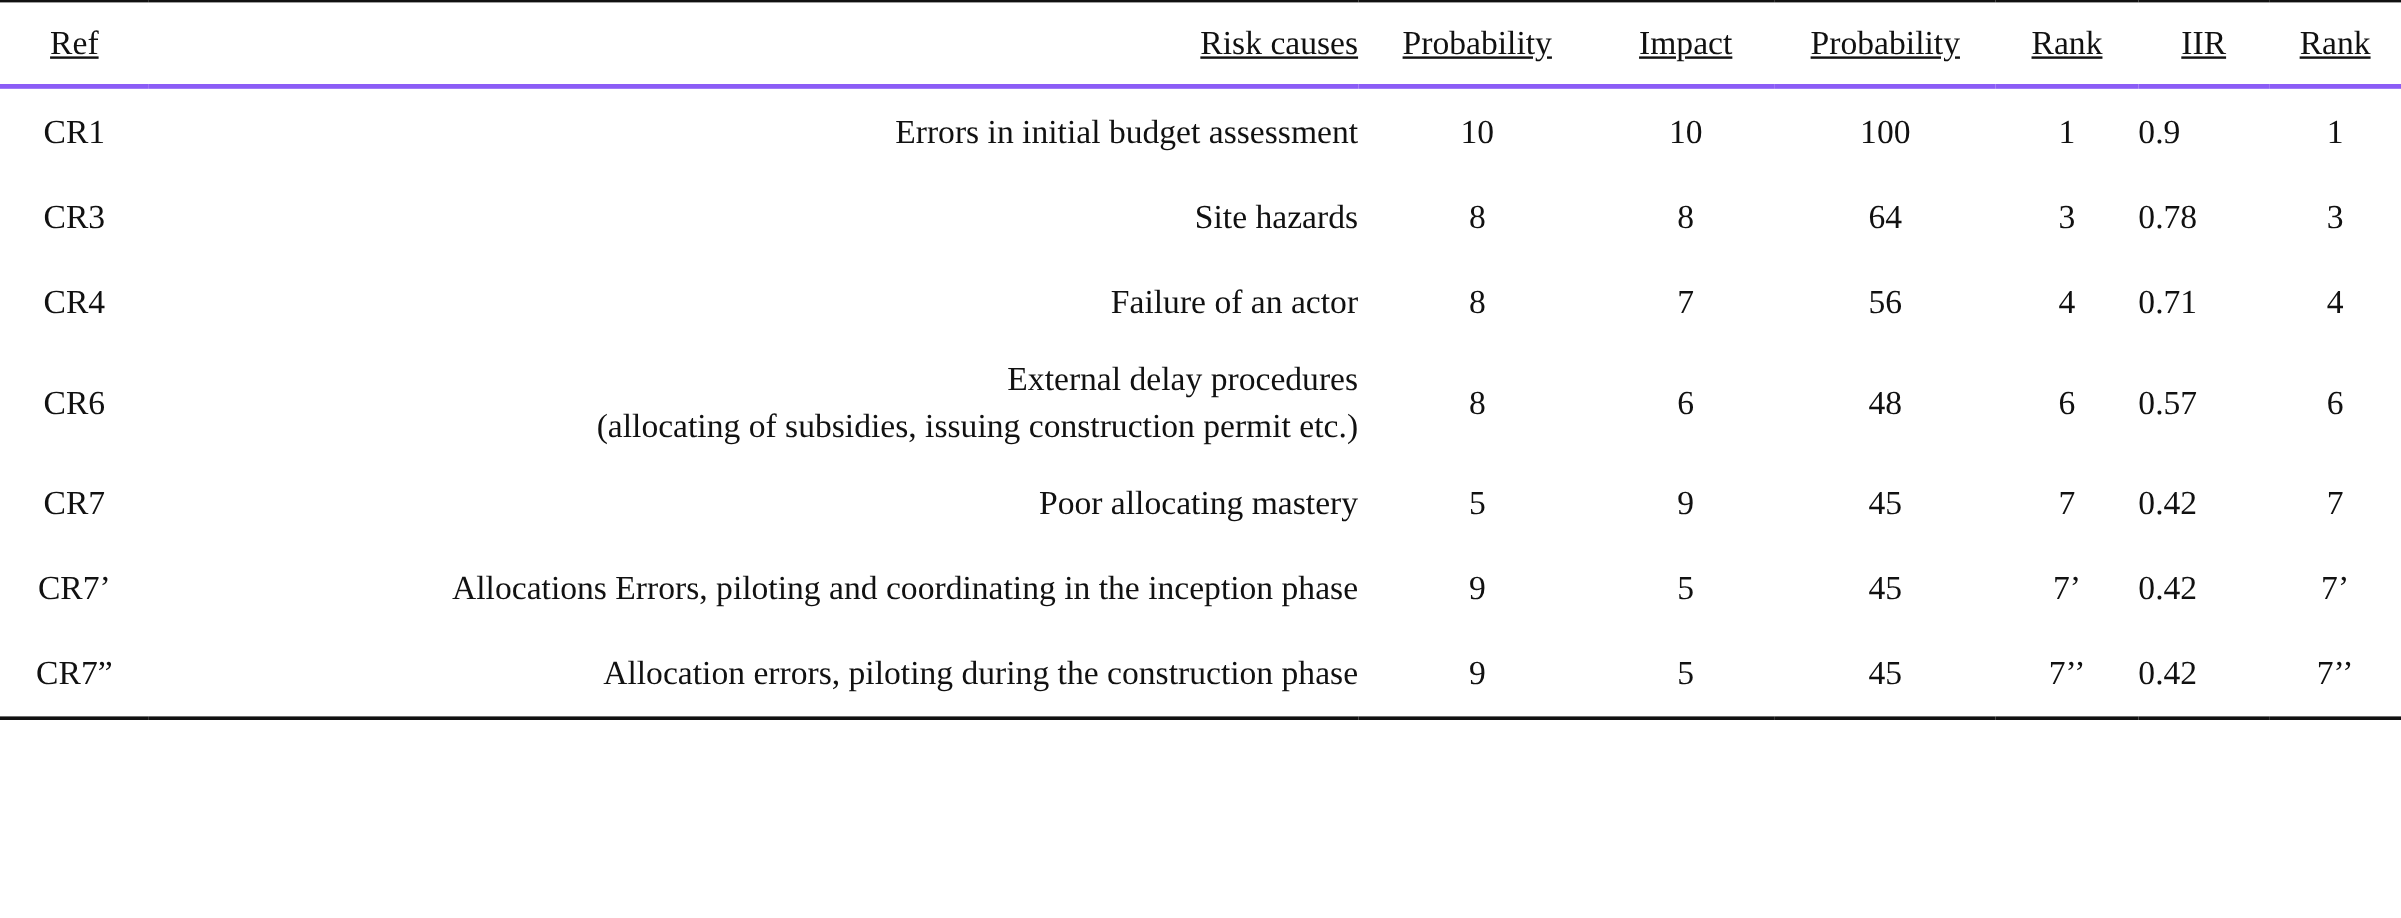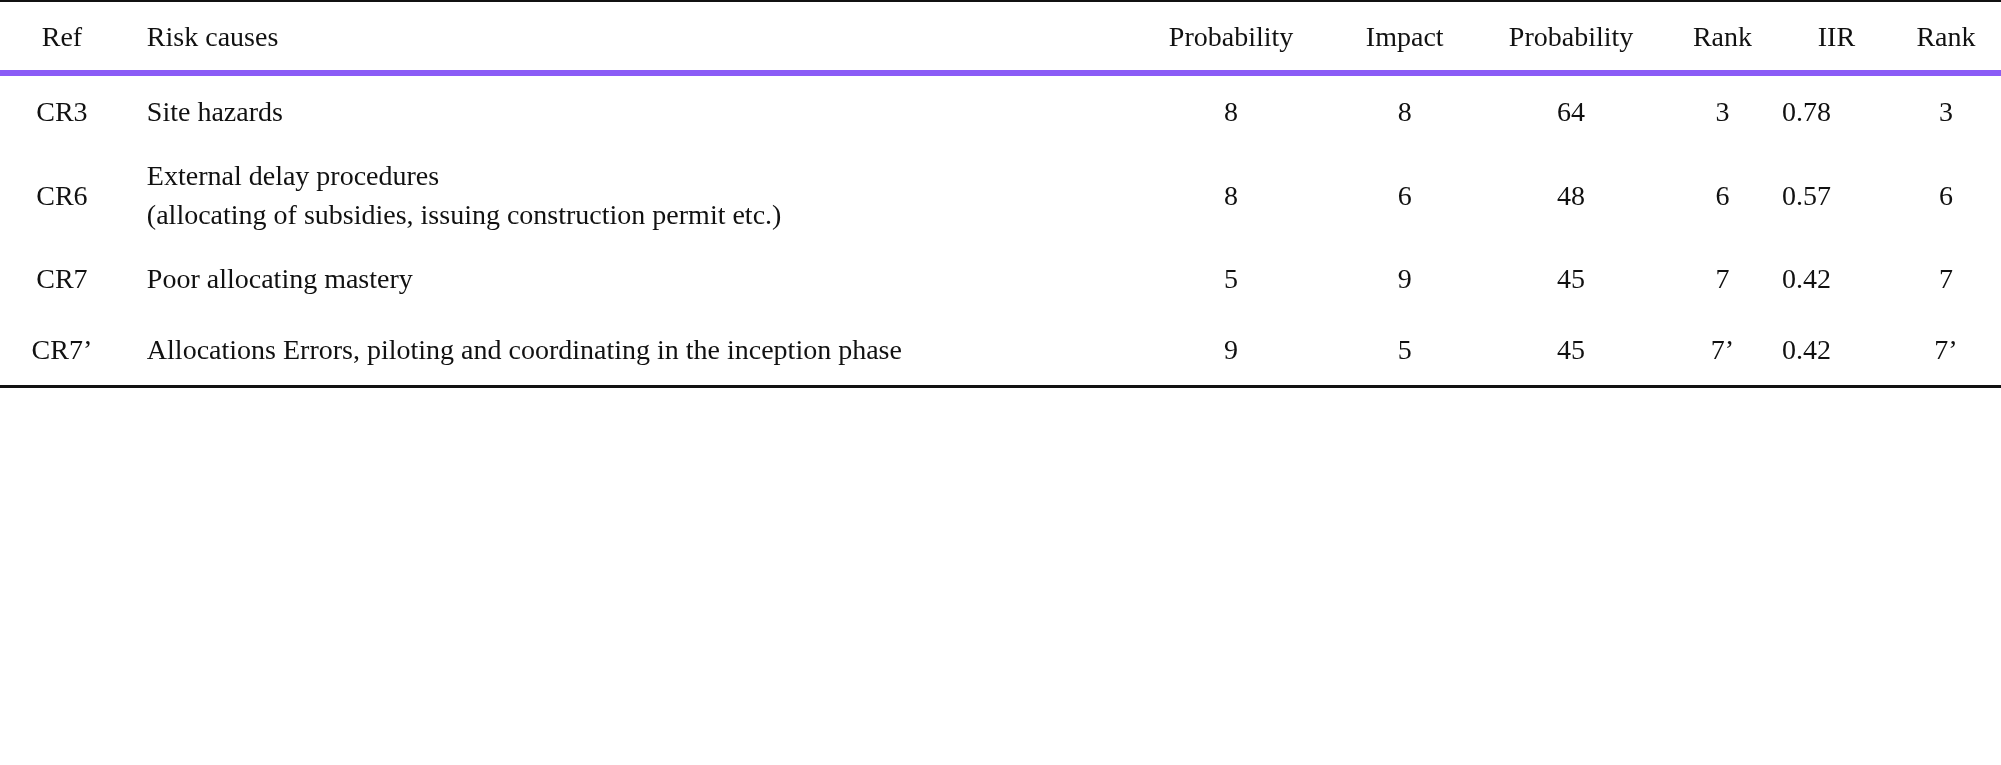--- a/index.html
+++ b/index.html
@@ -23,42 +23,43 @@
       position: absolute;
       top: 0;
       left: 0;
       width: 2001px;
       border-collapse: collapse;
       font-size: 28px;
       line-height: 39px;
     }
     thead tr {
       border-top: 2px solid #111;
-      border-bottom: 6px solid #8b5cf6;
+      border-bottom: 4px solid #8b5cf6;
+      text-decoration: underline;
     }
     thead th {
       font-weight: normal;
       height: 68px;
       padding: 0;
       vertical-align: middle;
     }
     tbody tr:last-child {
       border-bottom: 3px solid #111;
     }
     td {
       padding: 0;
       vertical-align: middle;
     }
     tbody tr.single td { height: 71px; }
     tbody tr.double td { height: 96px; }
     tbody tr.first td { height: 72px; }
     tbody tr.last td { height: 71px; }
 
     .c-ref   { width: 125px; text-align: center; }
-    .c-cause { width: 1000px; text-align: left; padding-left: 23px; }
+    .c-cause { width: 1000px; text-align: right; padding-left: 23px; }
     .c-prob  { width: 200px; text-align: center; }
     .c-imp   { width: 150px; text-align: center; }
     .c-crit  { width: 185px; text-align: center; }
     .c-rank  { width: 120px; text-align: center; }
     .c-iir   { width: 110px; }
     .c-rank2 { width: 111px; text-align: center; }
 
     .cause-line { display: block; }
   </style>
 </head>
@@ -72,31 +73,55 @@
         <th class="c-cause">Risk causes</th>
         <th class="c-prob">Probability</th>
         <th class="c-imp">Impact</th>
         <th class="c-crit">Probability</th>
         <th class="c-rank">Rank</th>
         <th class="c-iir">IIR</th>
         <th class="c-rank2">Rank</th>
       </tr>
     </thead>
     <tbody>
+      <tr class="first">
+        <td class="c-ref">CR1</td>
+        <td class="c-cause">
+            <span class="cause-line">Errors in initial budget assessment</span>
+          </td>
+        <td class="c-prob">10</td>
+        <td class="c-imp">10</td>
+        <td class="c-crit">100</td>
+        <td class="c-rank">1</td>
+        <td class="c-iir">0.9</td>
+        <td class="c-rank2">1</td>
+      </tr>
       <tr class="single">
         <td class="c-ref">CR3</td>
         <td class="c-cause">
             <span class="cause-line">Site hazards</span>
           </td>
         <td class="c-prob">8</td>
         <td class="c-imp">8</td>
         <td class="c-crit">64</td>
         <td class="c-rank">3</td>
         <td class="c-iir">0.78</td>
         <td class="c-rank2">3</td>
+      </tr>
+      <tr class="single">
+        <td class="c-ref">CR4</td>
+        <td class="c-cause">
+            <span class="cause-line">Failure of an actor</span>
+          </td>
+        <td class="c-prob">8</td>
+        <td class="c-imp">7</td>
+        <td class="c-crit">56</td>
+        <td class="c-rank">4</td>
+        <td class="c-iir">0.71</td>
+        <td class="c-rank2">4</td>
       </tr>
       <tr class="double">
         <td class="c-ref">CR6</td>
         <td class="c-cause">
           <span class="cause-line">External delay procedures</span>
           <span class="cause-line">(allocating of subsidies, issuing construction permit etc.)</span>
         </td>
         <td class="c-prob">8</td>
         <td class="c-imp">6</td>
         <td class="c-crit">48</td>
@@ -121,15 +146,27 @@
         <td class="c-cause">
             <span class="cause-line">Allocations Errors, piloting and coordinating in the inception phase</span>
           </td>
         <td class="c-prob">9</td>
         <td class="c-imp">5</td>
         <td class="c-crit">45</td>
         <td class="c-rank">7’</td>
         <td class="c-iir">0.42</td>
         <td class="c-rank2">7’</td>
       </tr>
+      <tr class="last">
+        <td class="c-ref">CR7”</td>
+        <td class="c-cause">
+            <span class="cause-line">Allocation errors, piloting during the construction phase</span>
+          </td>
+        <td class="c-prob">9</td>
+        <td class="c-imp">5</td>
+        <td class="c-crit">45</td>
+        <td class="c-rank">7’’</td>
+        <td class="c-iir">0.42</td>
+        <td class="c-rank2">7’’</td>
+      </tr>
     </tbody>
   </table>
 </div>
 
 </body></html>

